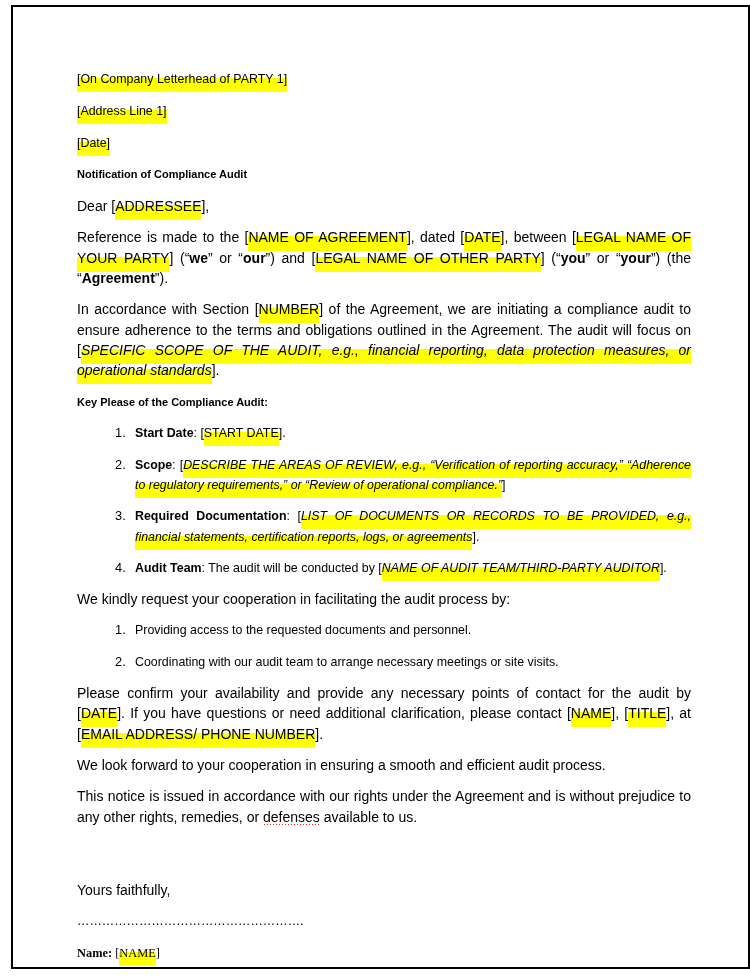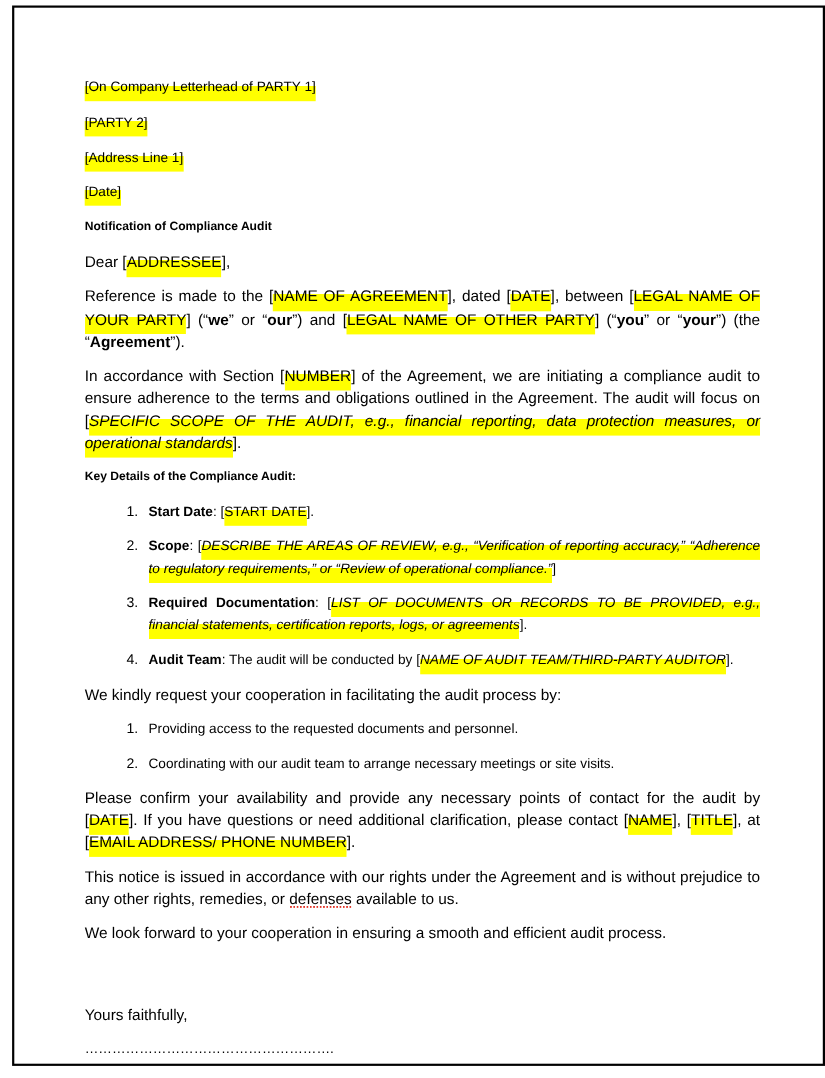--- a/index.html
+++ b/index.html
@@ -146,58 +146,57 @@
   }
 </style>
 </head>
 <body>
 
 <div id="page-frame">
   <div id="doc-body">
 
     <p class="addr"><span class="hl">[On Company Letterhead of PARTY 1]</span></p>
 
-    <p class="addr"><span class="hl">[PARTY 2]</span></p>
 
     <p class="addr"><span class="hl">[Address Line 1]</span></p>
 
     <p class="addr"><span class="hl">[Date]</span></p>
 
     <p class="subject">Notification of Compliance Audit</p>
 
     <p class="p nojust"><span>Dear [</span><span class="hl">ADDRESSEE</span><span>],</span></p>
 
     <p class="p"><span>Reference is made to the [</span><span class="hl">NAME OF AGREEMENT</span><span>], dated [</span><span class="hl">DATE</span><span>], between [</span><span class="hl">LEGAL NAME OF YOUR PARTY</span><span>] (“</span><span class="bold">we</span><span>” or “</span><span class="bold">our</span><span>”) and [</span><span class="hl">LEGAL NAME OF OTHER PARTY</span><span>] (“</span><span class="bold">you</span><span>” or “</span><span class="bold">your</span><span>”) (the “</span><span class="bold">Agreement</span><span>”).</span></p>
 
     <p class="p"><span>In accordance with Section [</span><span class="hl">NUMBER</span><span>] of the Agreement, we are initiating a compliance audit to ensure adherence to the terms and obligations outlined in the Agreement. The audit will focus on [</span><span class="hl ital">SPECIFIC SCOPE OF THE AUDIT, e.g., financial reporting, data protection measures, or operational standards</span><span>].</span></p>
 
-    <p class="subject">Key Details of the Compliance Audit:</p>
+    <p class="subject">Key Please of the Compliance Audit:</p>
 
     <ol class="numlist">
       <li><span class="bold">Start Date</span><span>: [</span><span class="hl">START DATE</span><span>].</span></li>
 
       <li><span class="bold">Scope</span><span>: [</span><span class="hl ital">DESCRIBE THE AREAS OF REVIEW, e.g., “Verification of reporting accuracy,” “Adherence to regulatory requirements,” or “Review of operational compliance.”</span><span>]</span></li>
 
       <li><span class="bold">Required Documentation</span><span>: [</span><span class="hl ital">LIST OF DOCUMENTS OR RECORDS TO BE PROVIDED, e.g., financial statements, certification reports, logs, or agreements</span><span>].</span></li>
 
       <li class="last"><span class="bold">Audit Team</span><span>: The audit will be conducted by [</span><span class="hl ital">NAME OF AUDIT TEAM/THIRD-PARTY AUDITOR</span><span>].</span></li>
     </ol>
 
     <p class="p nojust">We kindly request your cooperation in facilitating the audit process by:</p>
 
     <ol class="numlist">
       <li>Providing access to the requested documents and personnel.</li>
       <li class="last">Coordinating with our audit team to arrange necessary meetings or site visits.</li>
     </ol>
 
     <p class="p"><span>Please confirm your availability and provide any necessary points of contact for the audit by [</span><span class="hl">DATE</span><span>]. If you have questions or need additional clarification, please contact [</span><span class="hl">NAME</span><span>], [</span><span class="hl">TITLE</span><span>], at [</span><span class="hl">EMAIL ADDRESS/ PHONE NUMBER</span><span>].</span></p>
 
+    <p class="p nojust">We look forward to your cooperation in ensuring a smooth and efficient audit process.</p>
+
     <p class="p"><span>This notice is issued in accordance with our rights under the Agreement and is without prejudice to any other rights, remedies, or </span><span class="spell">defenses</span><span> available to us.</span></p>
-
-    <p class="p nojust">We look forward to your cooperation in ensuring a smooth and efficient audit process.</p>
 
     <div class="gap-sign"></div>
 
     <p class="p nojust">Yours faithfully,</p>
 
     <p class="dotline">……………………………………………….</p>
 
     <p class="nameline"><span class="bold">Name:</span><span> [</span><span class="hl">NAME</span><span>]</span></p>
 
   </div>

